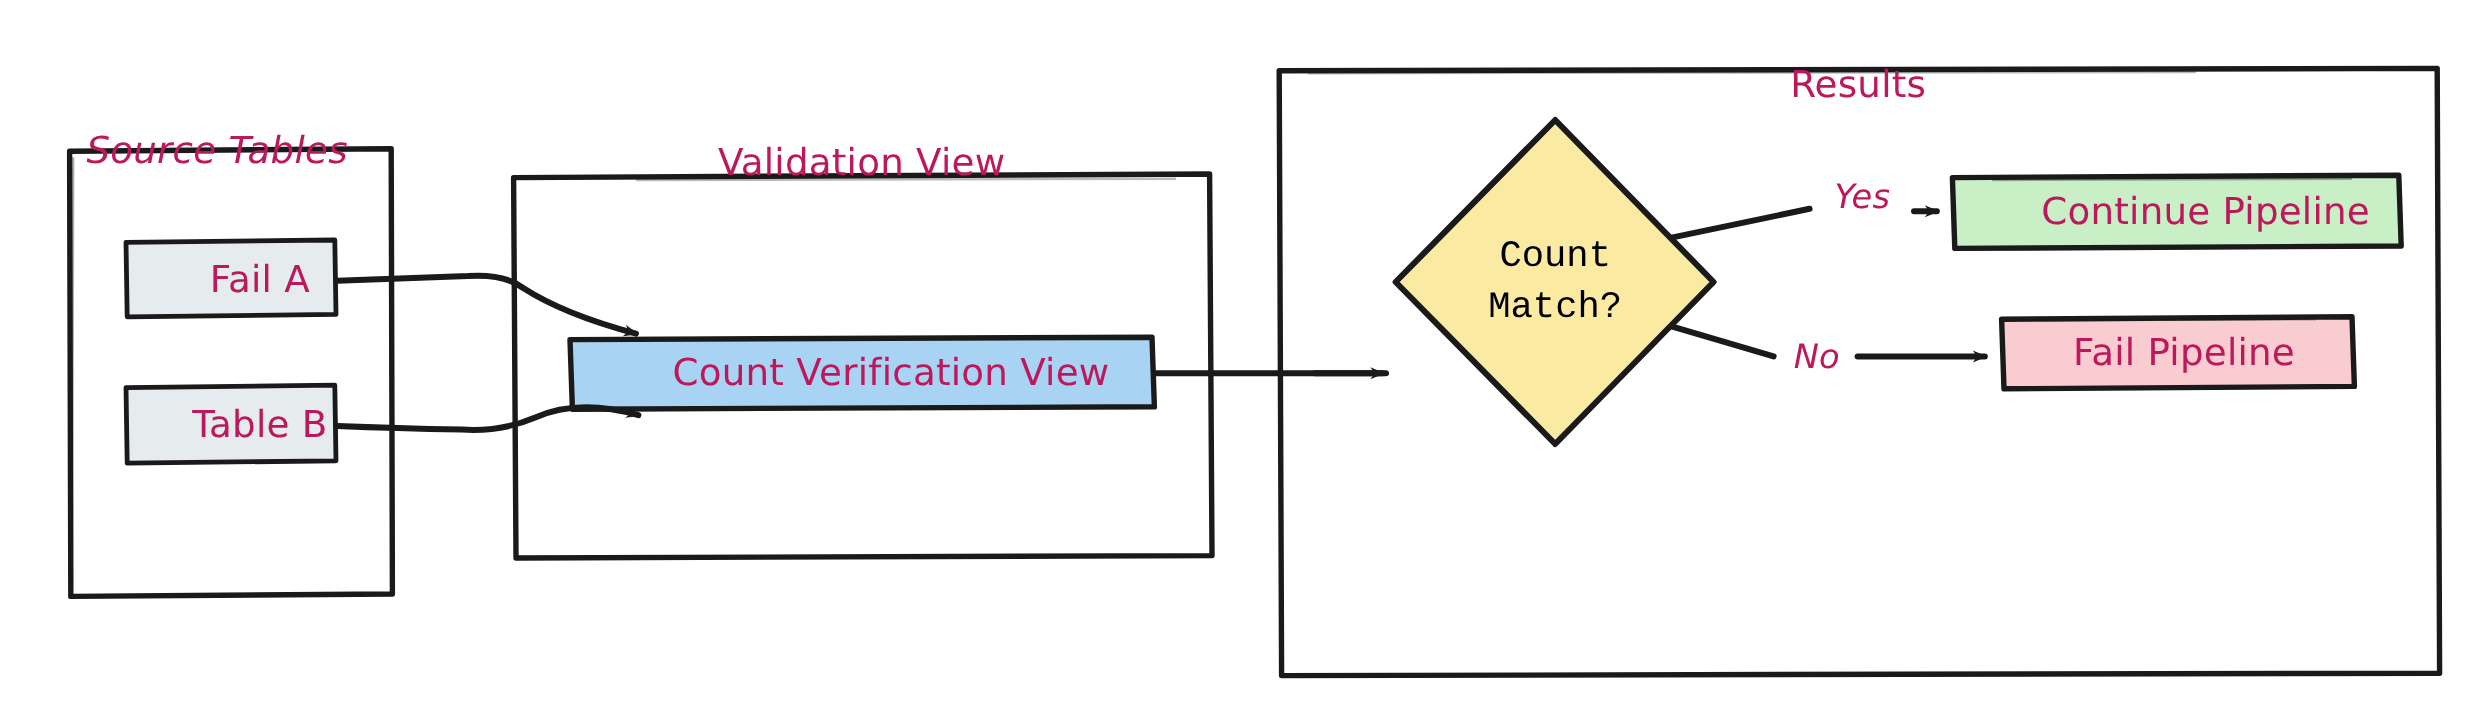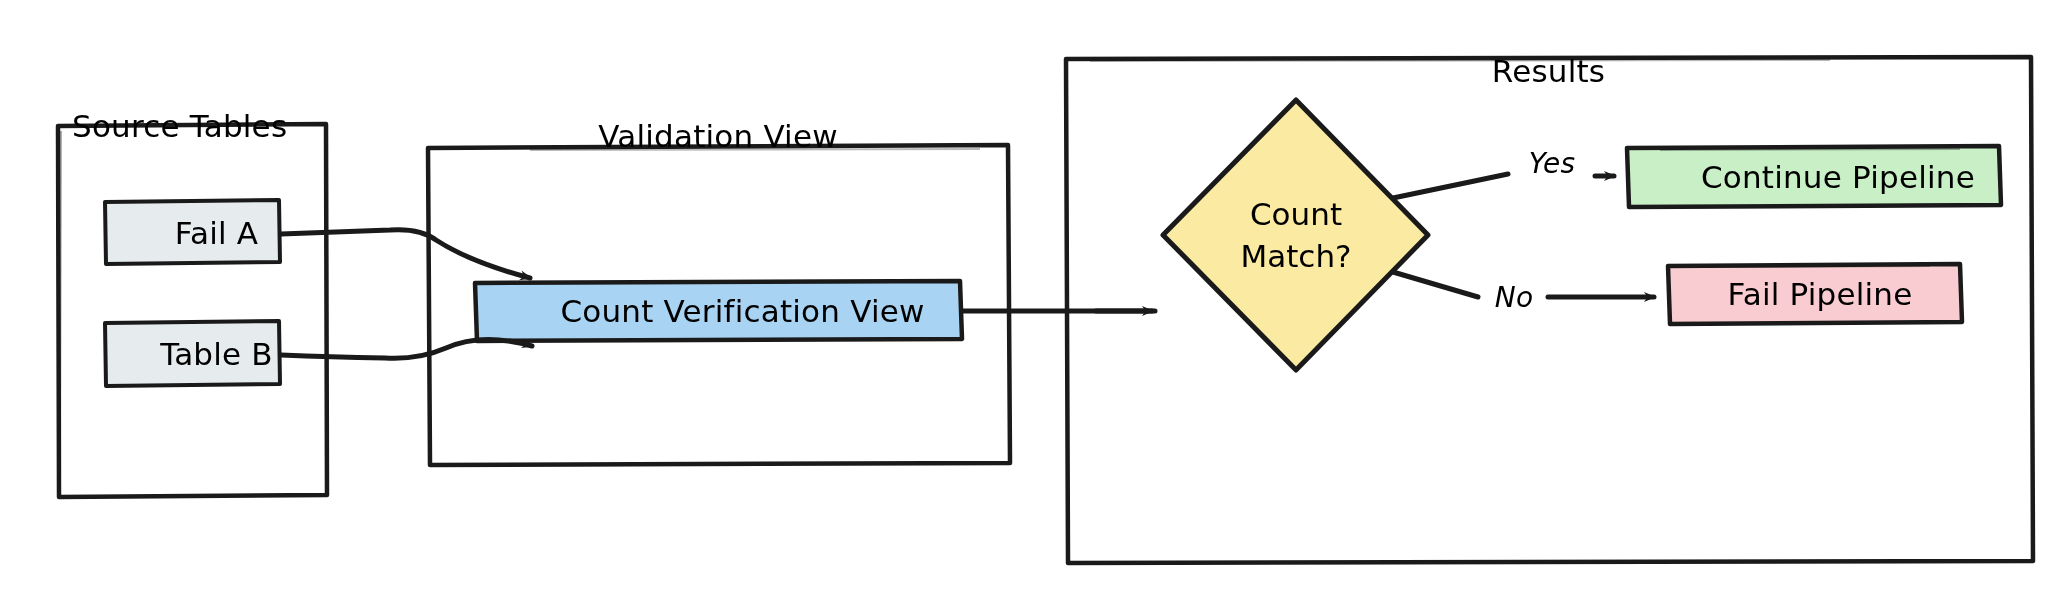--- a/index.html
+++ b/index.html
@@ -22,30 +22,30 @@
     left: 0;
     top: 0;
     width: 2070px;
     height: 604px;
   }
   .lbl {
     position: absolute;
     display: flex;
     align-items: center;
     justify-content: center;
-    color: #000000;
+    color: #be185d;
     font-family: "DejaVu Sans", sans-serif;
     letter-spacing: 0.2px;
     white-space: pre;
     pointer-events: none;
   }
   .grp-title { font-size: 31px; }
   .node-title { font-size: 31px; margin-left: 24px; }
   .edge-label { font-size: 28px; font-style: italic; }
-  .diamond-title { font-size: 31px; line-height: 1.35; text-align: center; display:block; }
+  .diamond-title { font-size: 31px; line-height: 1.35; text-align: center; display:block;font-family:Liberation Mono, monospace; }
   .diamond-wrap {
     position: absolute;
     display: flex;
     align-items: center;
     justify-content: center;
     flex-direction: column;
     pointer-events: none;
   }
 </style>
 </head>
@@ -121,21 +121,21 @@
       <path d="M1393,198 L1508,174" fill="none" stroke="#1a1a1a" stroke-width="5" stroke-linecap="round"></path>
       <path d="M1595,176 L1614,176" fill="none" stroke="#1a1a1a" stroke-width="5" stroke-linecap="round" marker-end="url(#arrowhead)"></path>
     </g>
 
     <g>
       <path d="M1393,272 L1478,297" fill="none" stroke="#1a1a1a" stroke-width="5" stroke-linecap="round"></path>
       <path d="M1548,297 L1654,297" fill="none" stroke="#1a1a1a" stroke-width="5" stroke-linecap="round" marker-end="url(#arrowhead)"></path>
     </g>
   </svg>
 
-  <div class="lbl grp-title" style="left:72px; top:105px; width:230px; height:42px; justify-content:flex-start;">Source Tables</div>
+  <div class="lbl grp-title" style="left:72px; top:105px; width:230px; height:42px; justify-content:flex-start;font-style:italic;">Source Tables</div>
 
   <div class="lbl grp-title" style="left:428px; top:115px; width:580px; height:42px;">Validation View</div>
 
   <div class="lbl grp-title" style="left:1066px; top:50px; width:965px; height:42px;">Results</div>
 
   <div class="lbl node-title" style="left:105px; top:202px; width:175px; height:62px;">Fail A</div>
 
   <div class="lbl node-title" style="left:105px; top:323px; width:175px; height:62px;">Table B</div>
 
   <div class="lbl node-title" style="left:475px; top:282px; width:487px; height:58px;">Count Verification View</div>

